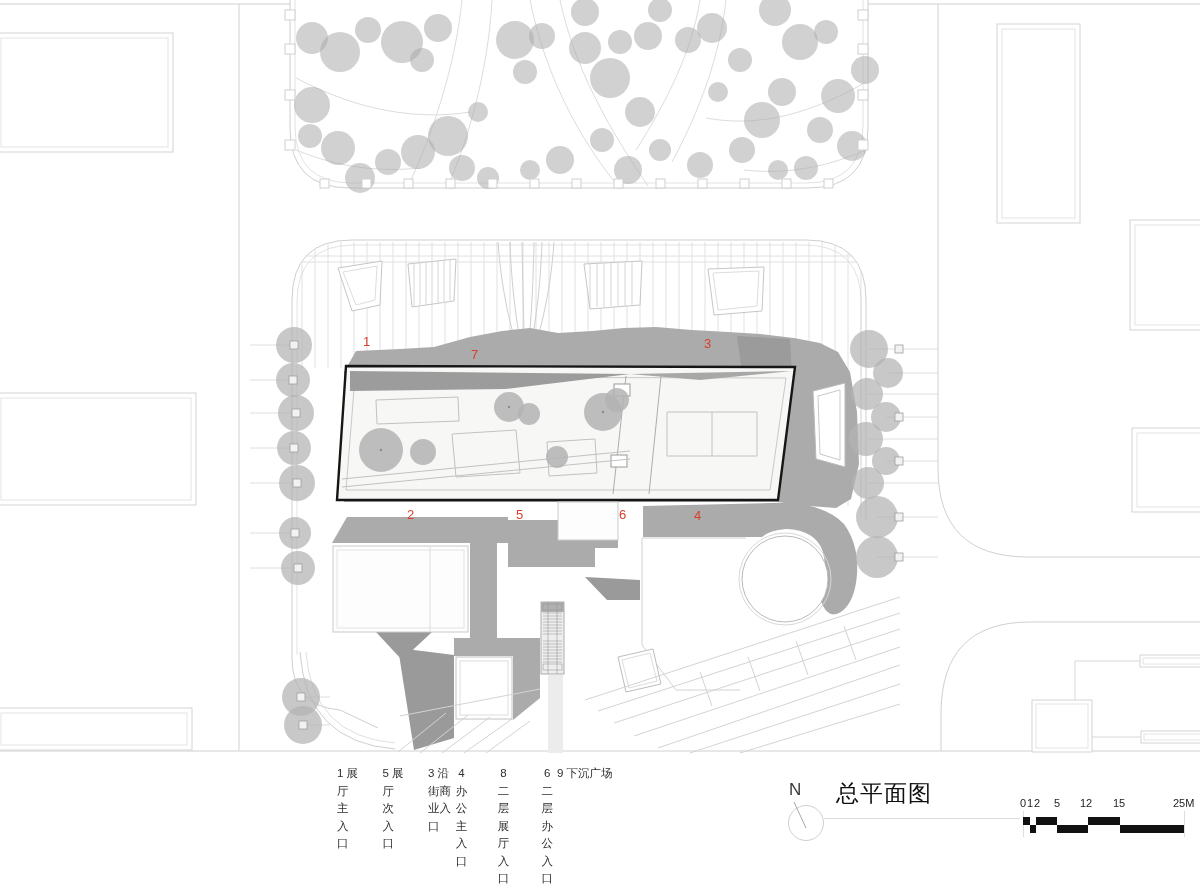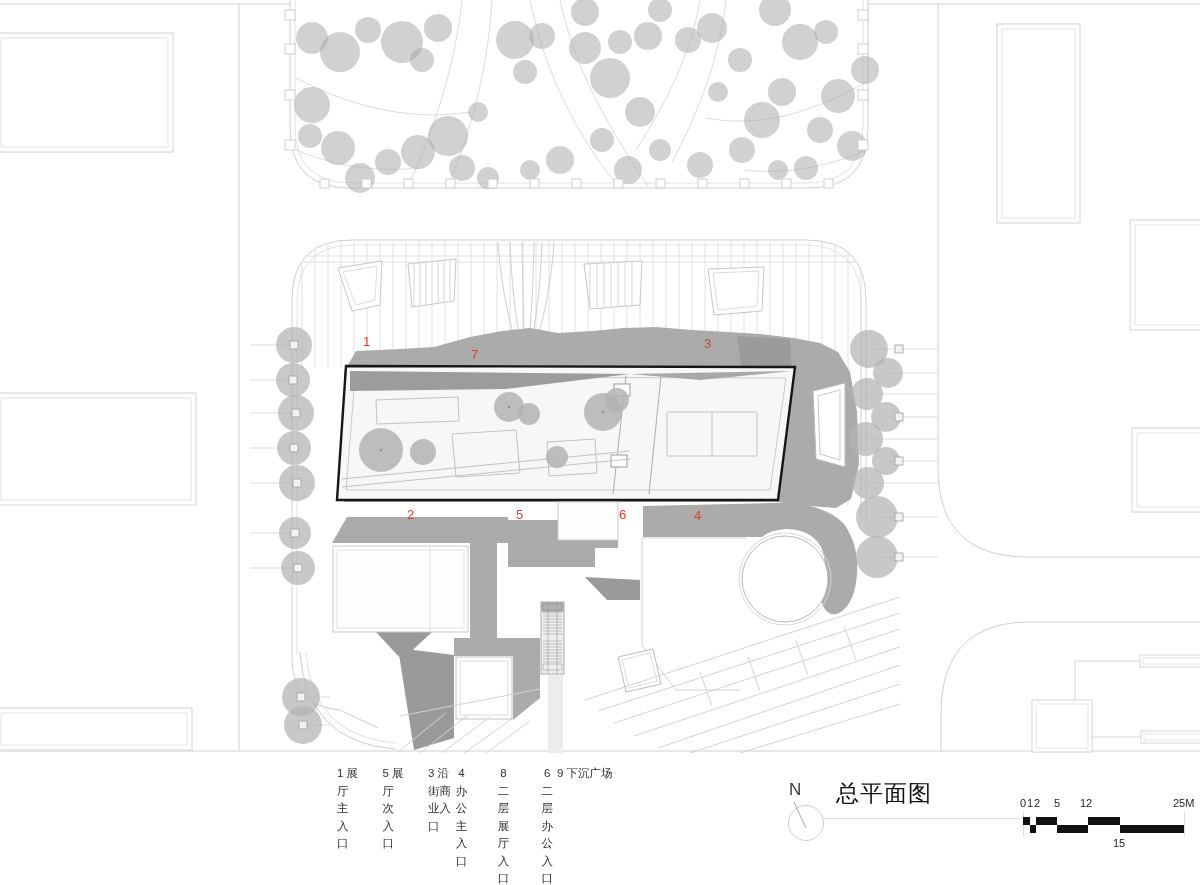--- a/index.html
+++ b/index.html
@@ -386,21 +386,21 @@
 <div class="hline"></div>
 
 <div class="page-title">总平面图</div>
 
 <div class="scalebar">
   <span class="lbl" style="left:2px;">0</span>
   <span class="lbl" style="left:9px;">1</span>
   <span class="lbl" style="left:16px;">2</span>
   <span class="lbl" style="left:36px;">5</span>
   <span class="lbl" style="left:62px;">12</span>
-  <span class="lbl" style="left:95px;margin-top:40px;">15</span>
+  <span class="lbl" style="left:95px;">15</span>
   <span class="lbl" style="left:155px;">25M</span>
   <div class="sb-tick" style="left:5px;"></div>
   <div class="sb-tick" style="left:166px;"></div>
   <div class="sb-seg" style="left:5px;  top:20px;width:7px;"></div>
   <div class="sb-seg" style="left:18px; top:20px;width:21px;"></div>
   <div class="sb-seg" style="left:70px; top:20px;width:32px;"></div>
   <div class="sb-seg" style="left:12px; top:28px;width:6px;"></div>
   <div class="sb-seg" style="left:39px; top:28px;width:31px;"></div>
   <div class="sb-seg" style="left:102px;top:28px;width:64px;"></div>
 </div>

